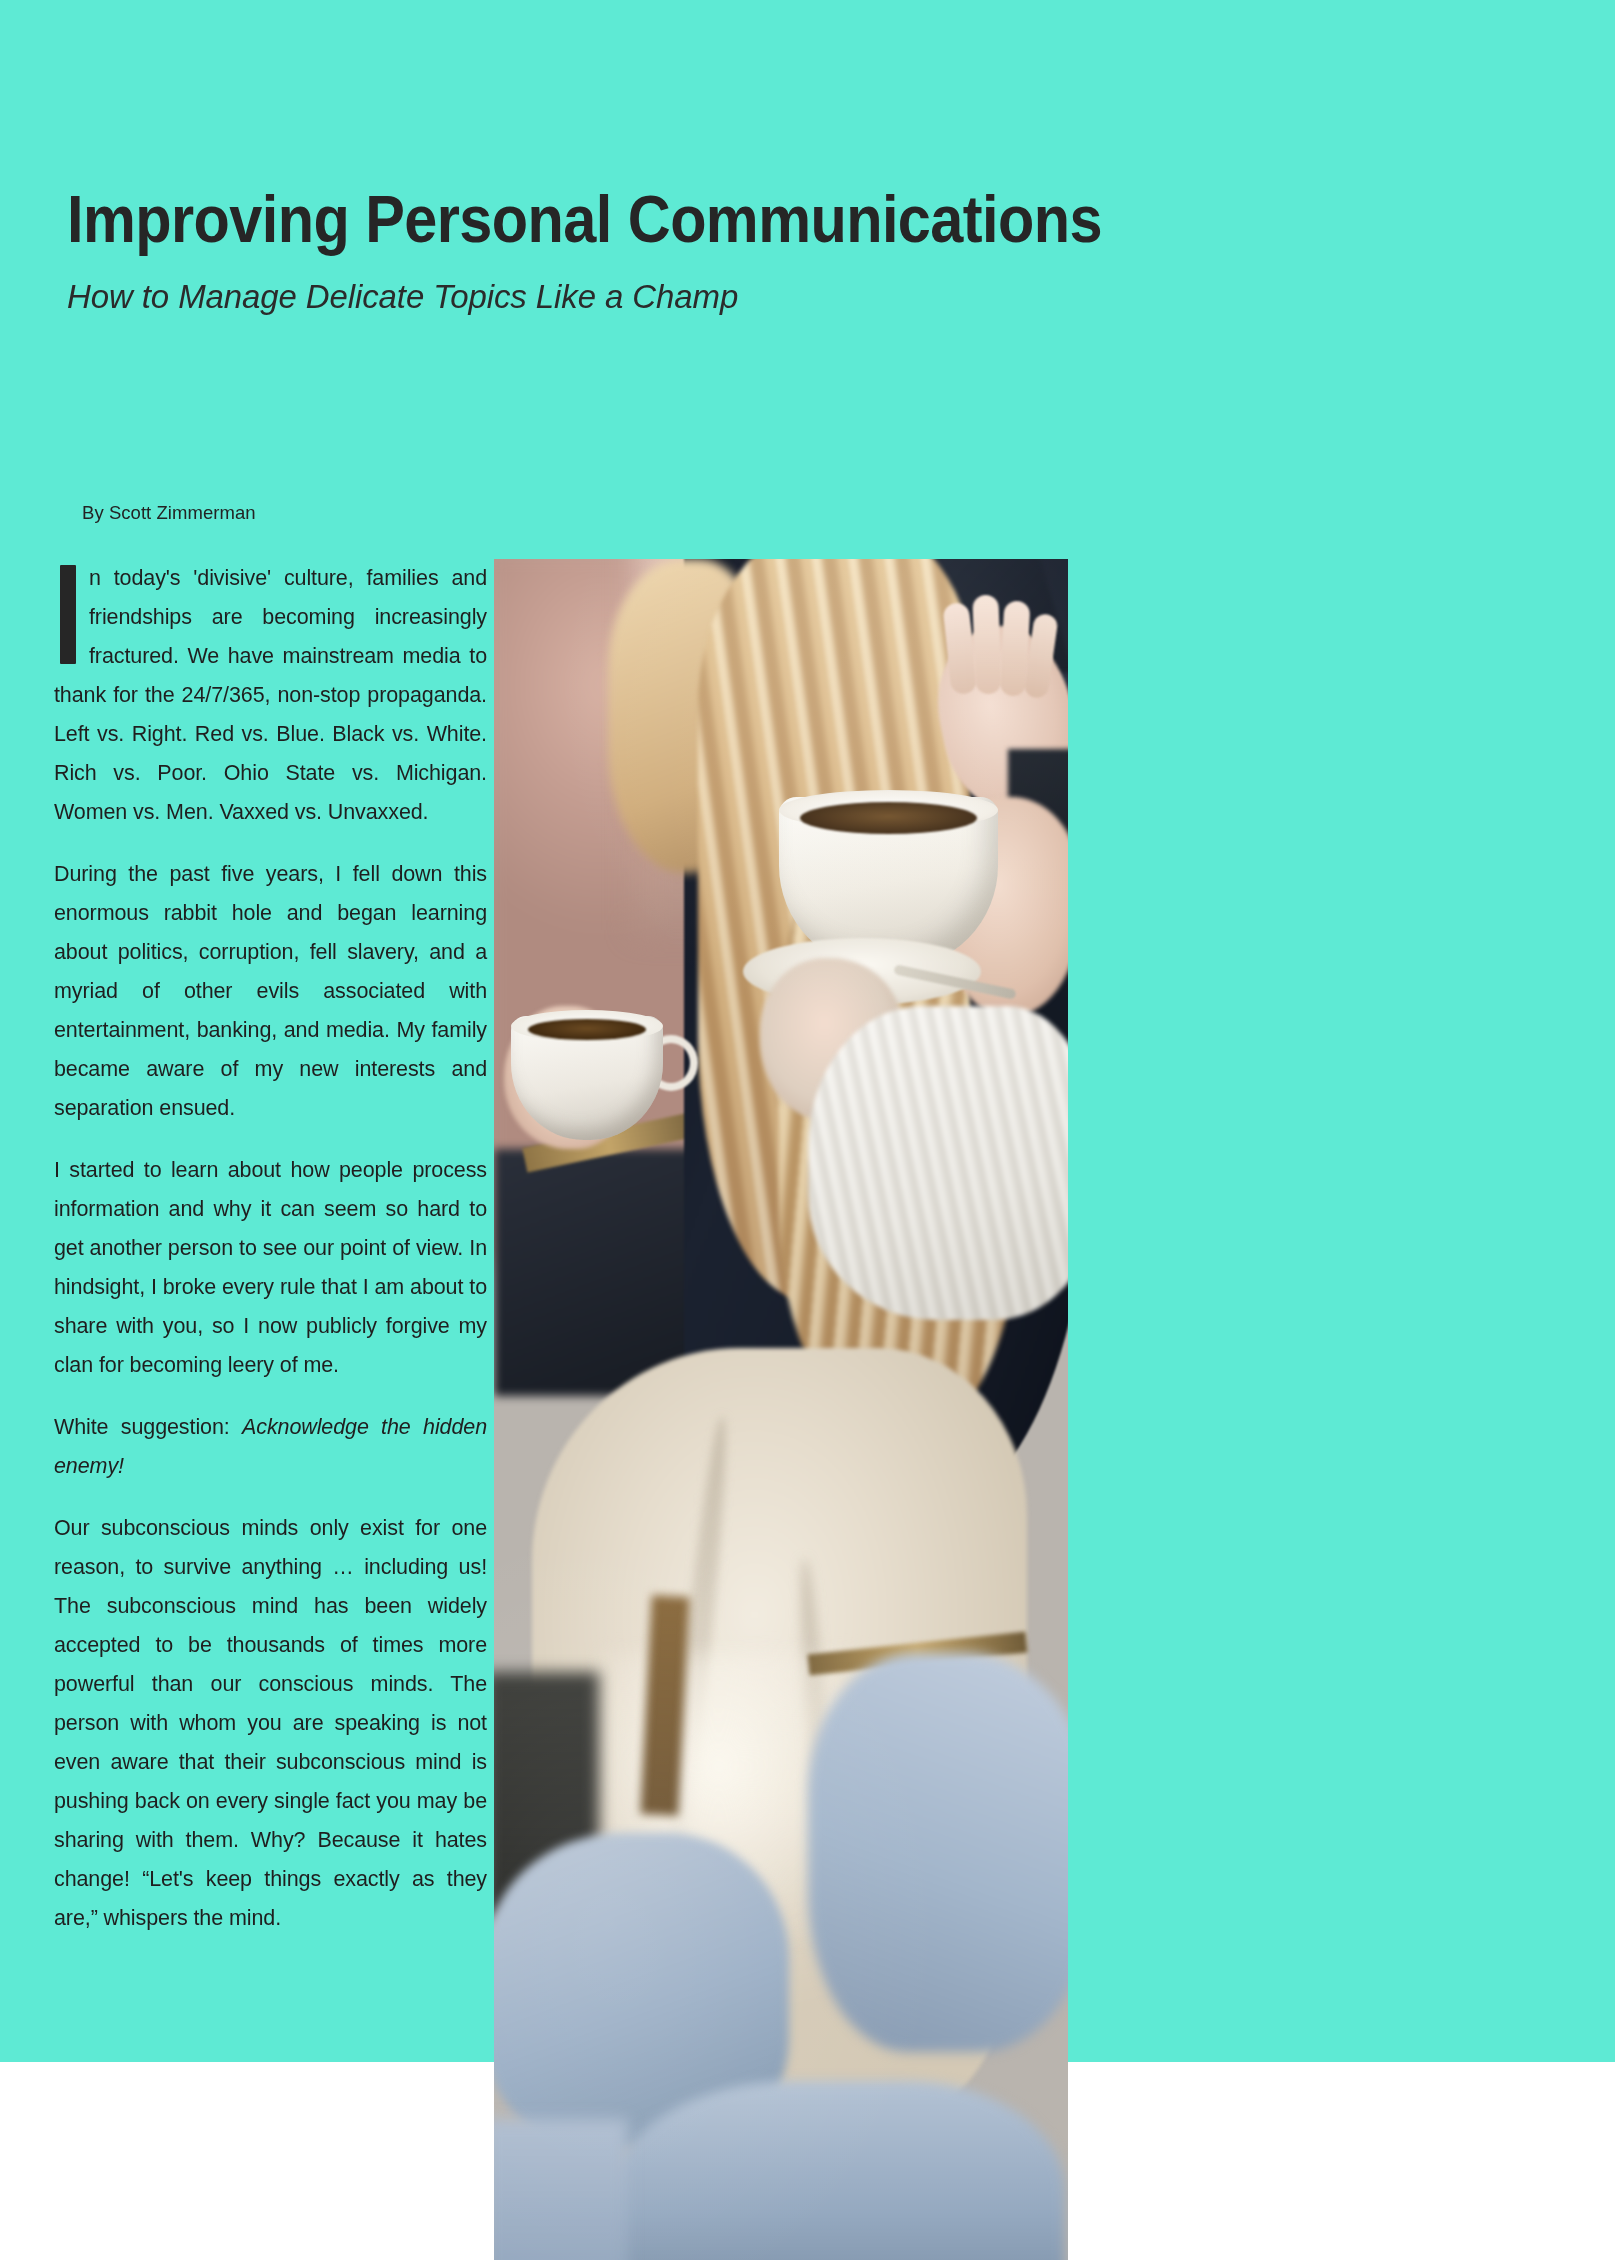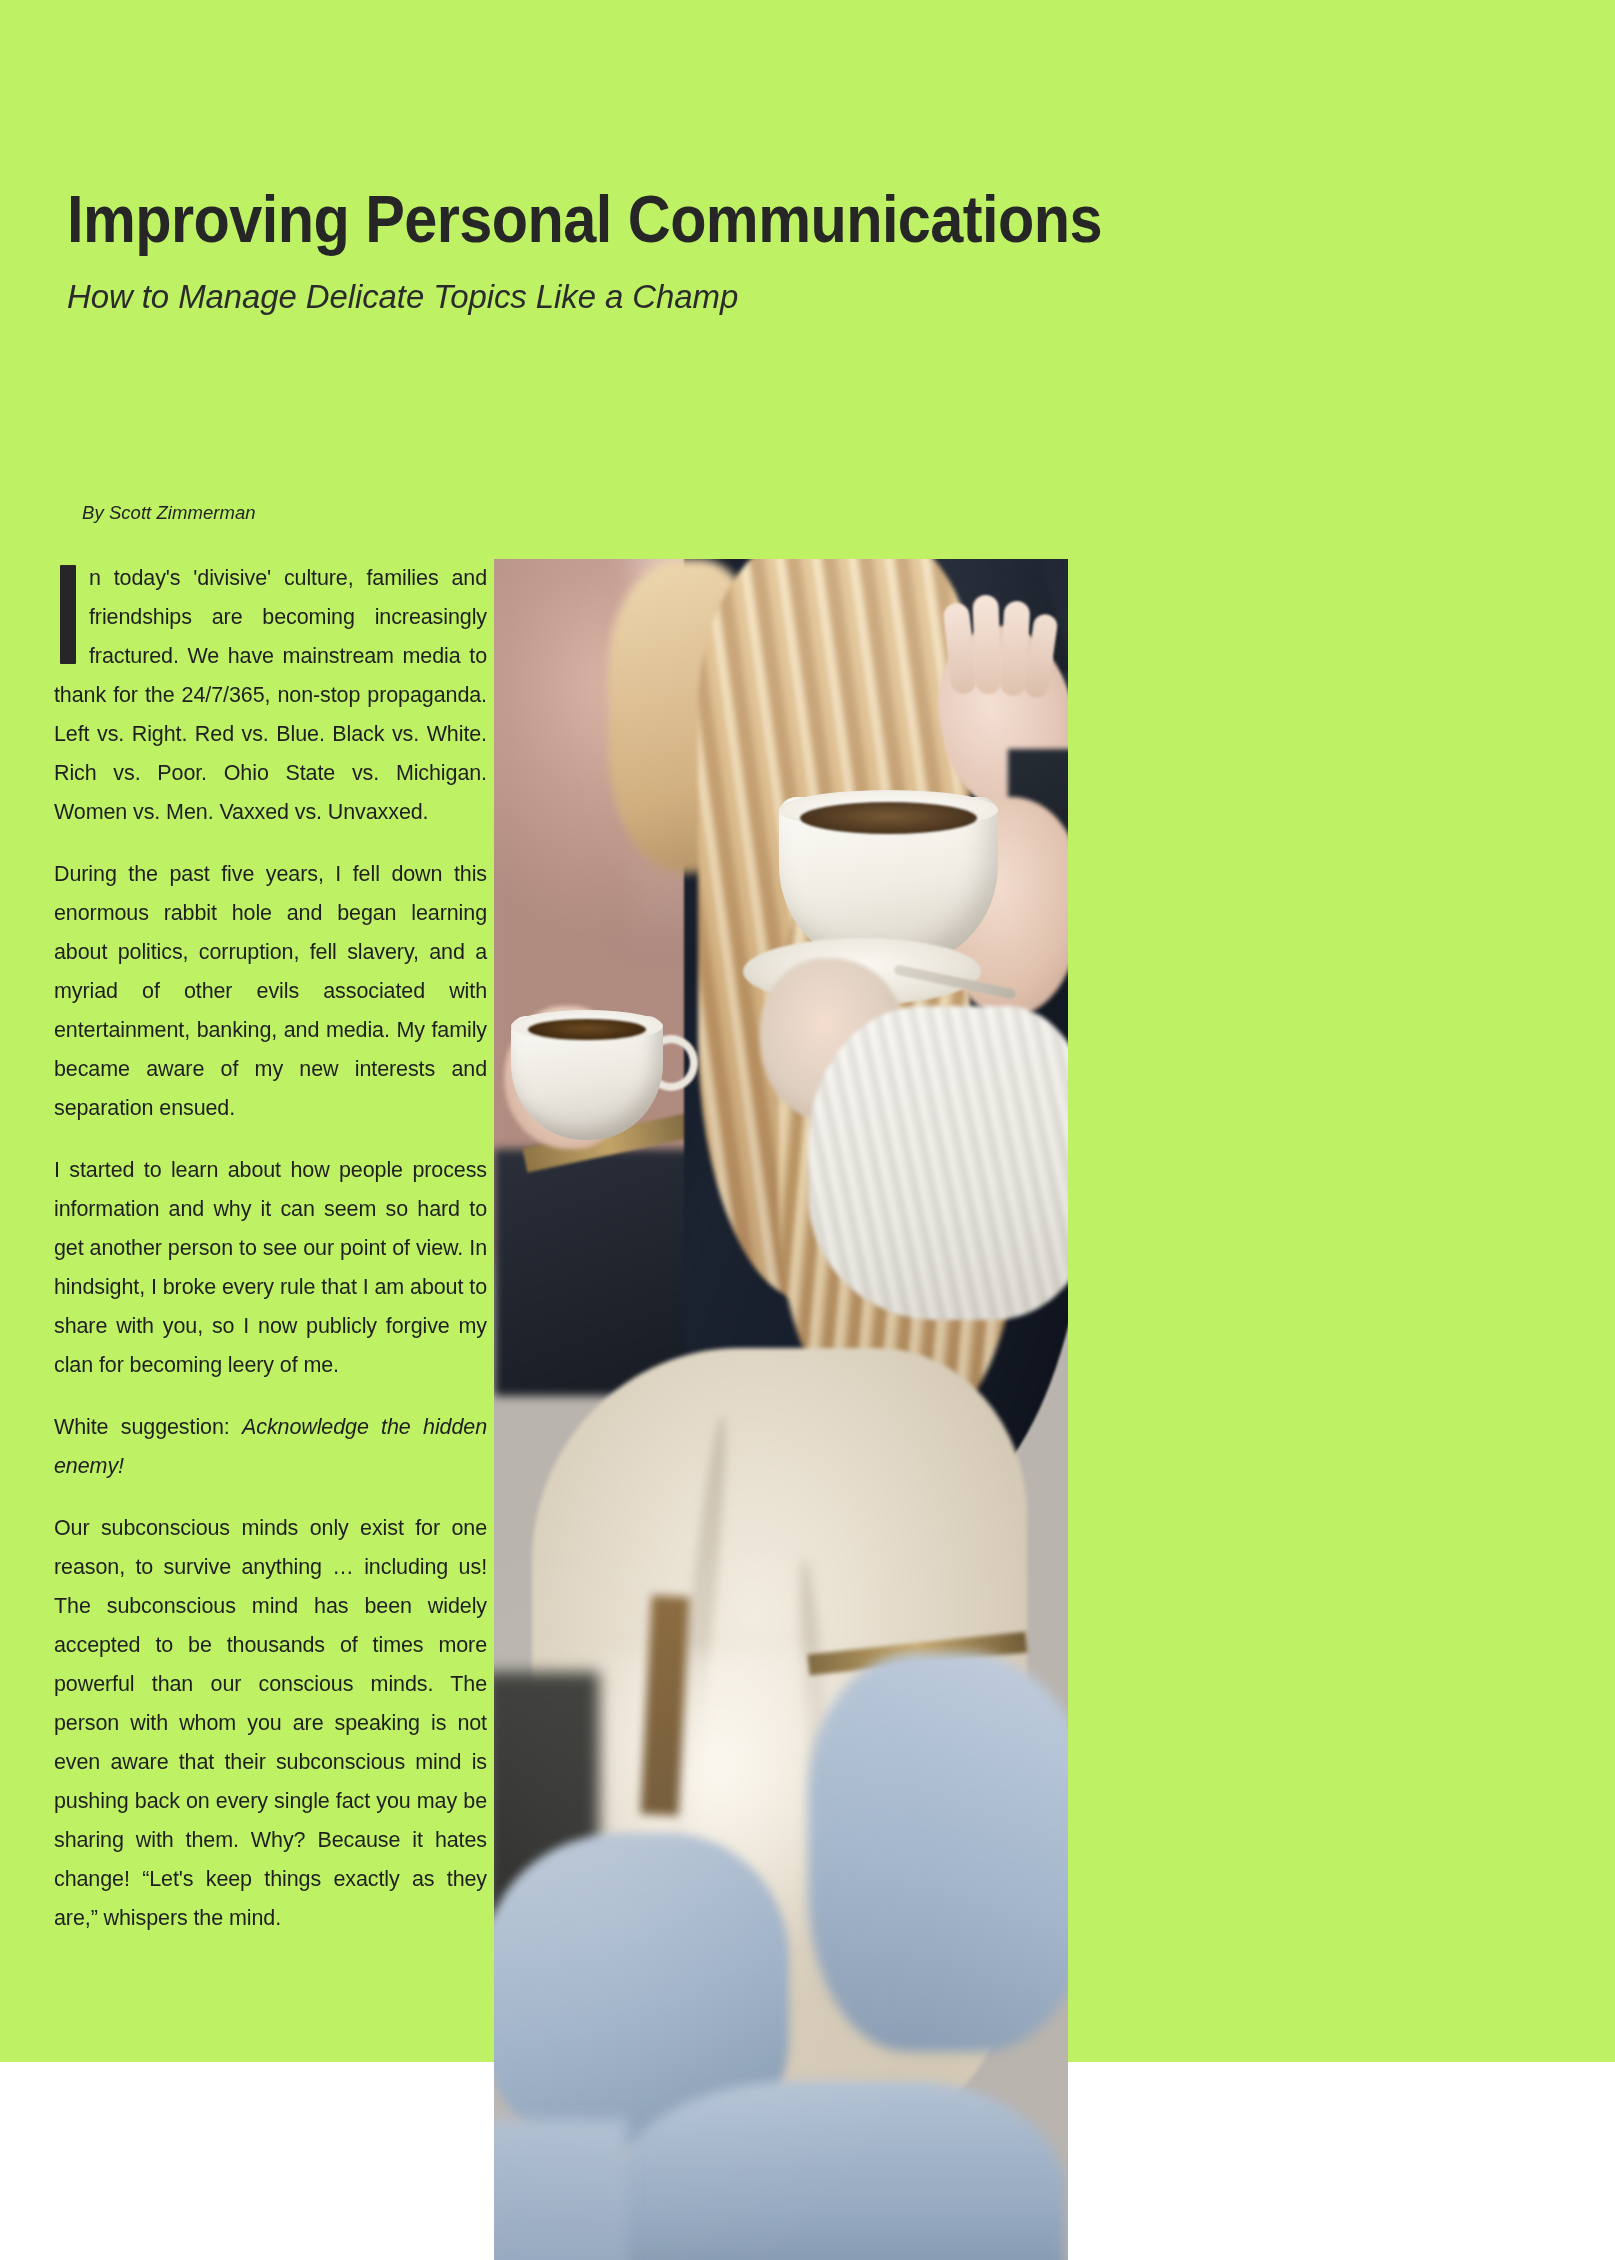--- a/index.html
+++ b/index.html
@@ -14,21 +14,21 @@
     overflow: hidden;
     font-family: "Liberation Sans", sans-serif;
   }
 
   
   #page {
     position: absolute;
     left: 0; top: 0;
     width: 1616px;
     height: 2062px;
-    background: #bef264;
+    background: #5eead4;
   }
 
   
   #header {
     position: absolute;
     left: 67px;
     top: 186px;
     width: 1332px;
   }
   #doc-title {
@@ -54,21 +54,20 @@
     transform: scaleX(0.97);
     transform-origin: left center;
     white-space: nowrap;
   }
 
   #byline {
     position: absolute;
     left: 82px;
     top: 502px;
     font-family: "Liberation Sans", sans-serif;
-    font-style: italic;
     font-size: 18.5px;
     color: #232323;
     letter-spacing: 0.05px;
   }
 
   
   #photo {
     position: absolute;
     left: 494px;
     top: 559px;

